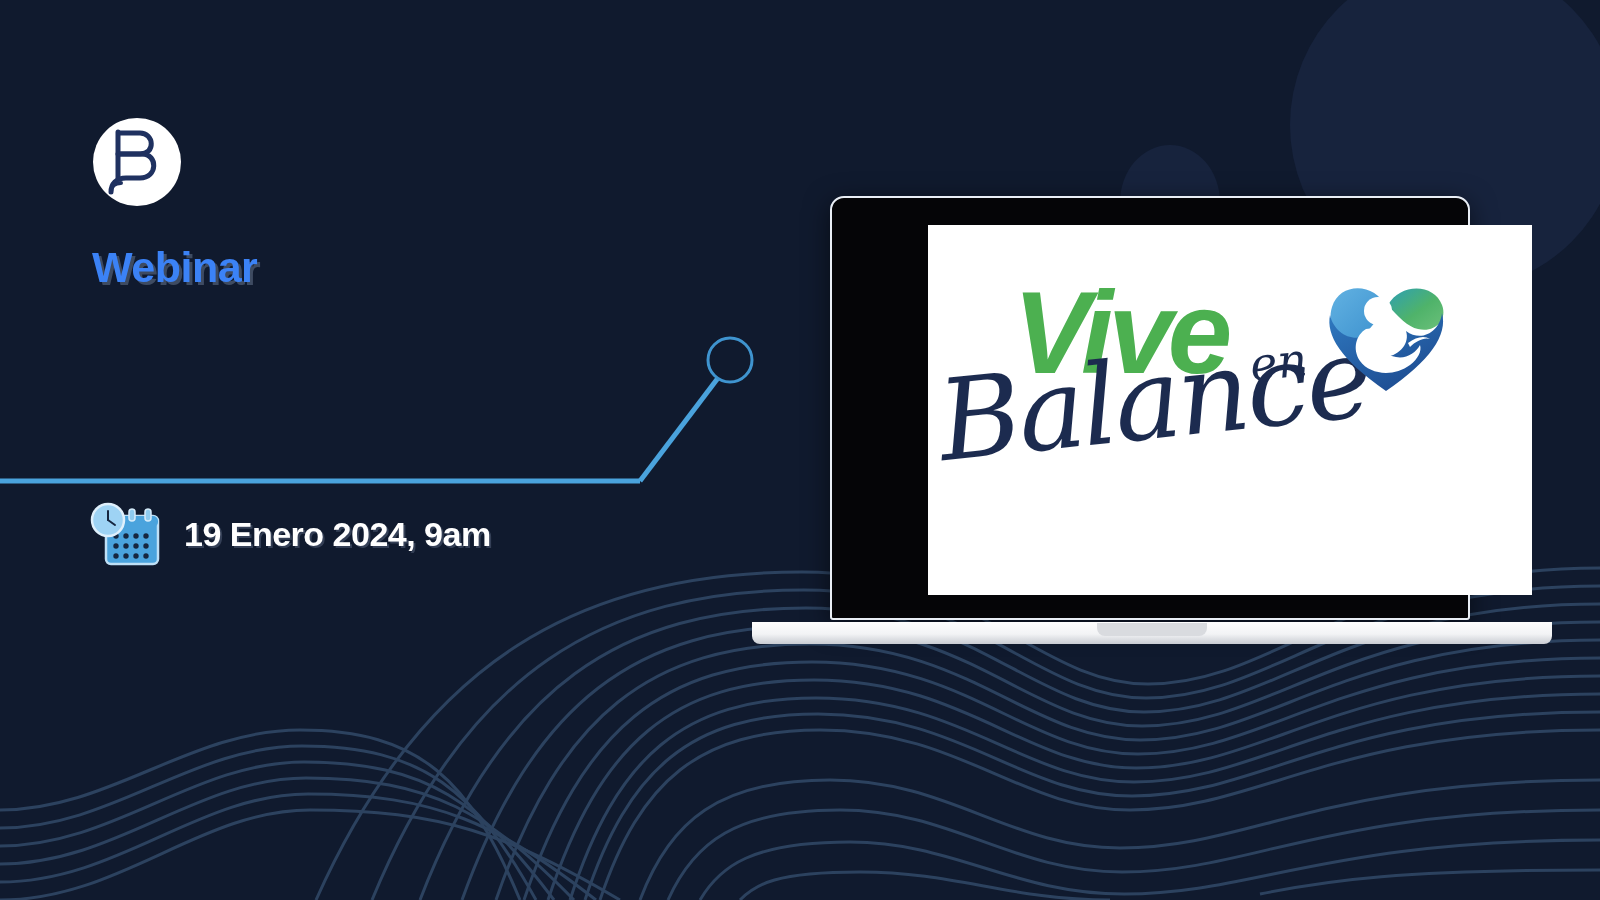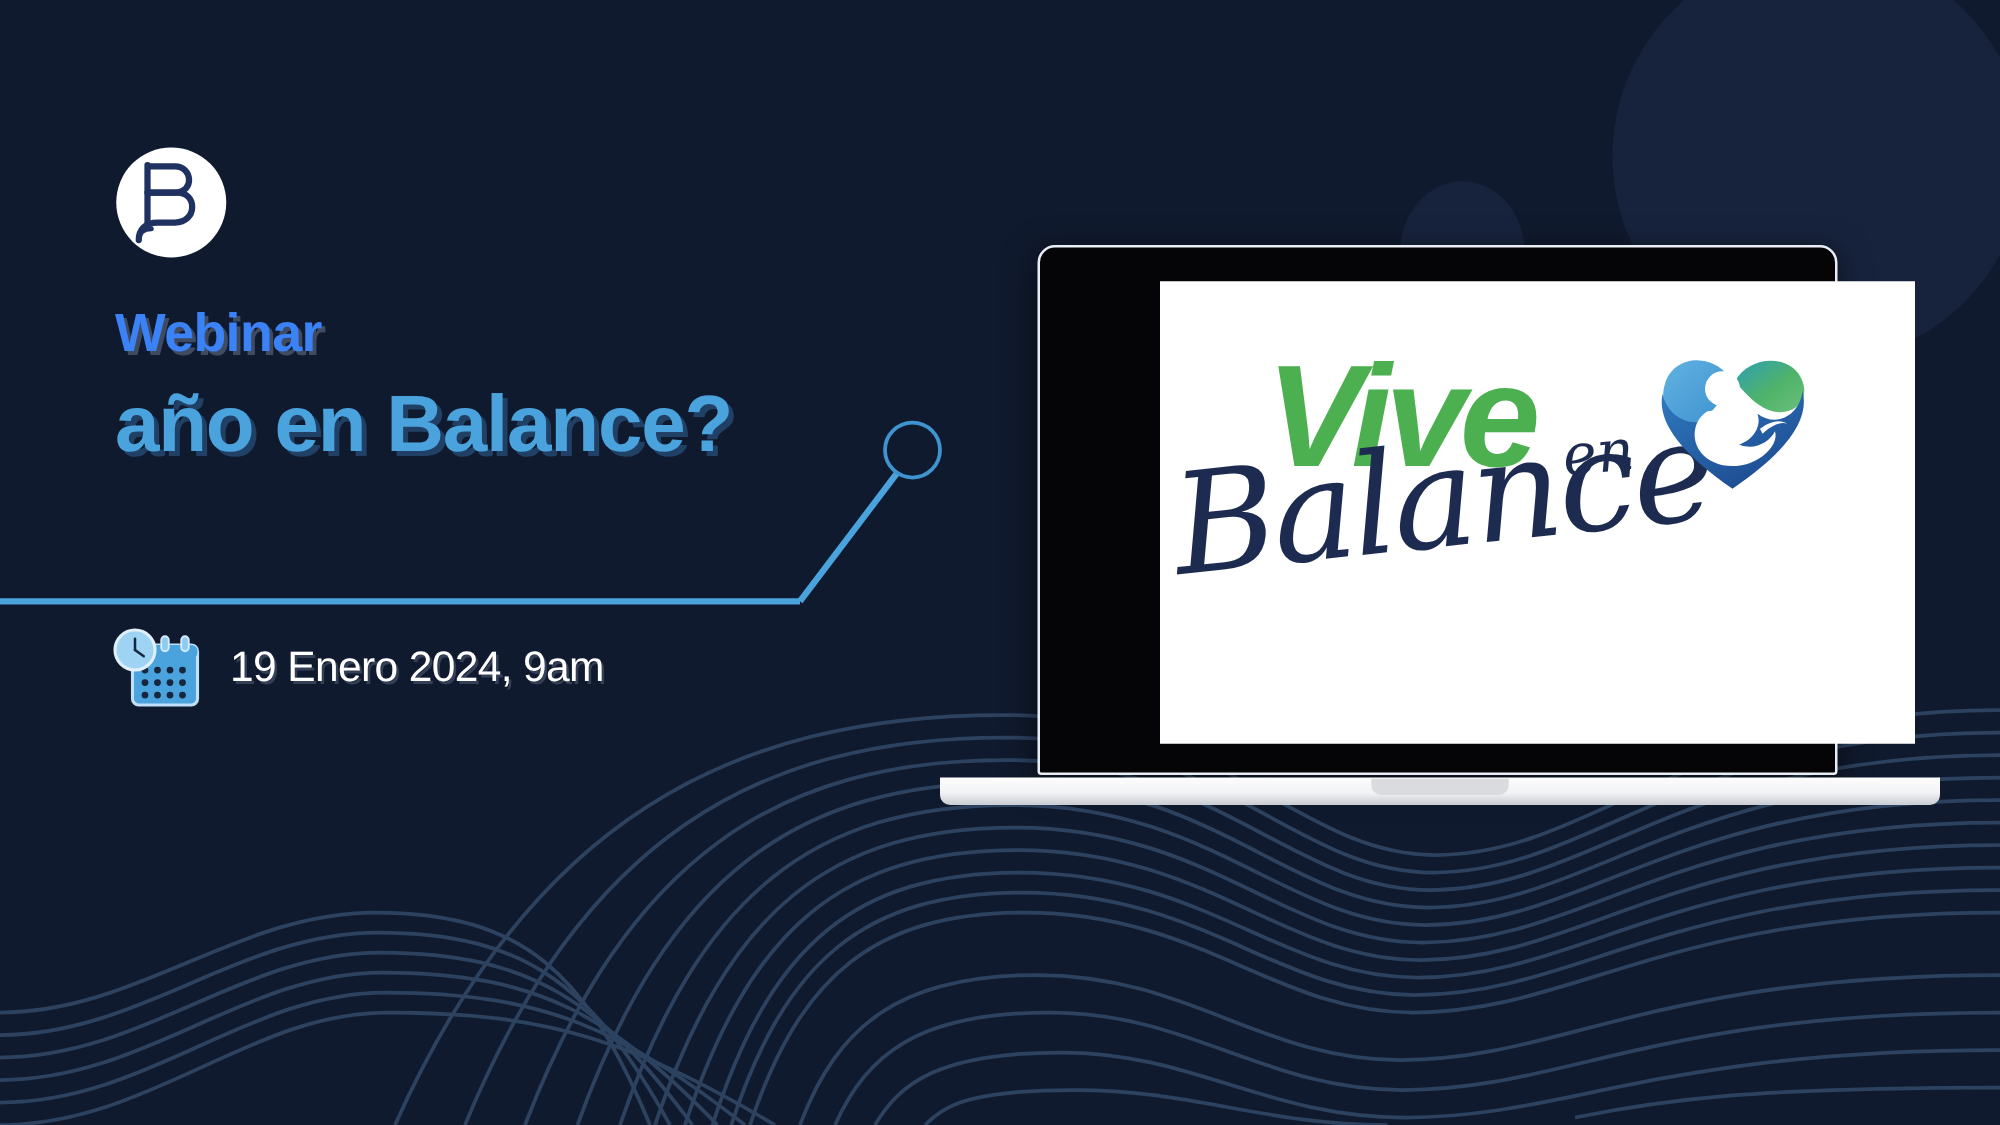--- a/index.html
+++ b/index.html
@@ -80,21 +80,21 @@
   #date-row {
     position:absolute;
     left:88px; top:500px;
     display:flex;
     align-items:center;
     gap:22px;
   }
   #calendar-clock-icon { width:74px; height:68px; flex:0 0 auto; }
   #date-text {
     font-size:34px;
-    font-weight:normal;
+    font-weight:bold;
     letter-spacing:-0.5px;
     color:#ffffff;
     text-shadow:2px 2px 0 rgba(120,135,160,0.35);
     white-space:nowrap;
   }
 
   
   #laptop {
     position:absolute;
     left:752px; top:196px;
@@ -218,21 +218,20 @@
         <path d="M12 6 L12 52" stroke="#1f3160" stroke-width="5" fill="none" stroke-linecap="round"></path>
         <path d="M12 7 L34 7 C48 7 50 28 34 28 L12 28" stroke="#1f3160" stroke-width="5" fill="none" stroke-linejoin="round"></path>
         <path d="M12 28 L36 28 C52 28 52 52 34 52 L20 52 C10 52 5 58 5 66" stroke="#1f3160" stroke-width="5" fill="none" stroke-linecap="round" stroke-linejoin="round"></path>
         <path d="M5 66 C5 60 9 57 15 57" stroke="#1f3160" stroke-width="4" fill="none" stroke-linecap="round"></path>
       </svg>
     </div>
 
     <div id="webinar-label">Webinar</div>
 
     <div id="headline">
-      <span class="hl-line">año en Balance?</span>
     </div>
 
     <svg id="connector" viewBox="0 0 800 200">
       <line x1="0" y1="161" x2="640" y2="161" stroke="#4aa3dd" stroke-width="5"></line>
       <line x1="640" y1="161" x2="718" y2="58" stroke="#4aa3dd" stroke-width="5"></line>
       <circle cx="730" cy="40" r="22" fill="none" stroke="#3f94cf" stroke-width="3"></circle>
     </svg>
 
     <div id="date-row">
       <svg id="calendar-clock-icon" viewBox="0 0 74 68">

